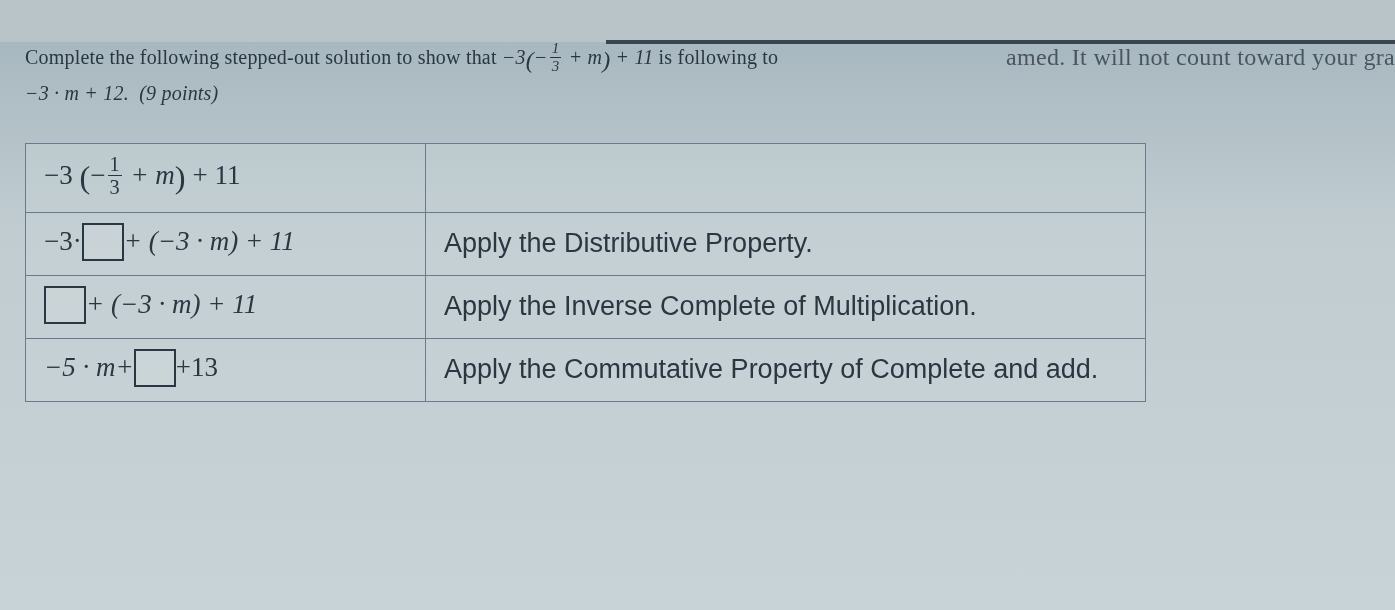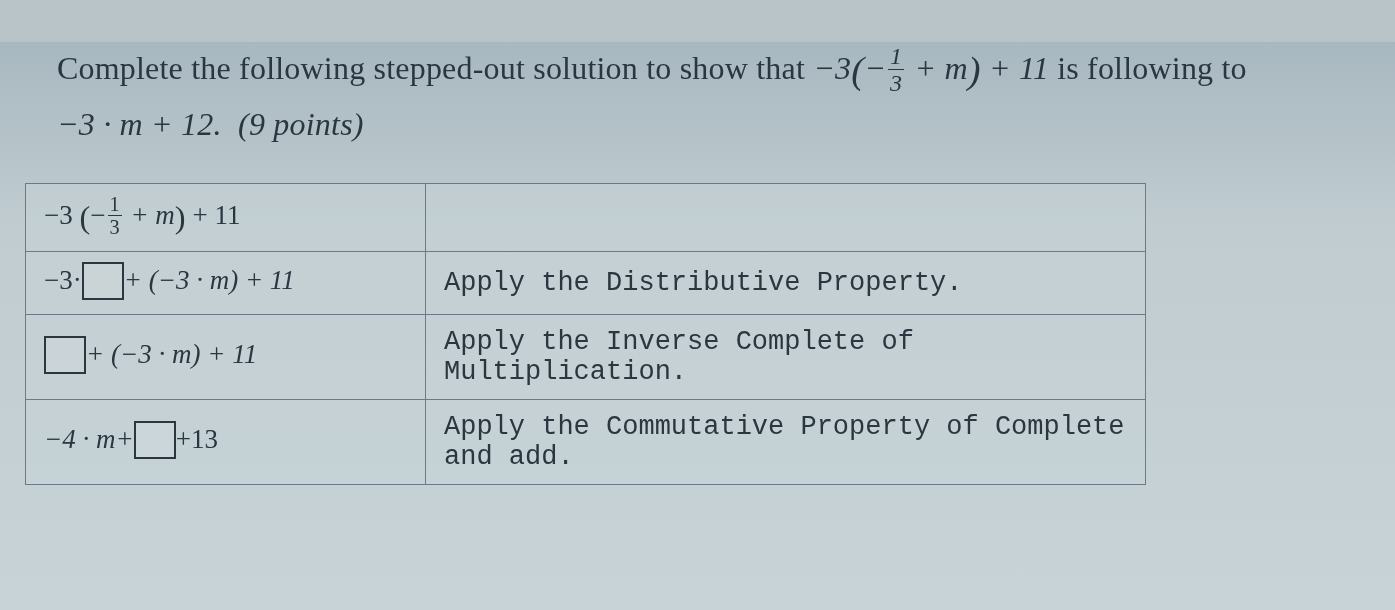--- a/index.html
+++ b/index.html
@@ -36,26 +36,25 @@
       content: "";
       position: absolute;
       top: -2px;
       left: -400px;
       right: -50px;
       height: 4px;
       background: #3a4550;
     }
     .problem-text {
       margin-top: 42px;
-      font-size: 32px;
+      font-size: 20px;
       color: #2a3640;
       line-height: 1.5;
       font-weight: 500;
       letter-spacing: 0.2px;
-      margin-left: 32px;
     }
     .inline-math {
       font-family: 'Times New Roman', serif;
       font-style: italic;
     }
     .points {
       font-style: italic;
     }
     .frac {
       display: inline-block;
@@ -91,21 +90,21 @@
     }
     .math-cell {
       font-family: 'Times New Roman', serif;
       width: 400px;
       white-space: nowrap;
     }
     .math-cell .var {
       font-style: italic;
     }
     .explain-cell {
-      font-family: Liberation Mono, monospace;
+      font-family: Liberation Sans, sans-serif;
       font-size: 26px;
       width: 720px;
     }
     .blank-box {
       display: inline-block;
       border: 2px solid #2a3640;
       width: 42px;
       height: 38px;
       vertical-align: middle;
       background: rgba(255,255,255,0.1);
@@ -115,20 +114,23 @@
     .big-paren {
       font-size: 1.2em;
       vertical-align: -4px;
     }
   </style>
 </head>
 <body>
 
 <div class="page-container">
 
+  <div class="top-banner">
+    <span>amed. It will not count toward your gra</span>
+  </div>
 
   <div class="problem-text">
     <span>Complete the following stepped-out solution to show that </span>
     <span class="inline-math">
       <span>−3</span><span class="big-paren">(</span>−<span class="frac"><span class="num">1</span><span class="den">3</span></span><span> + m</span><span class="big-paren">)</span><span> + 11</span>
     </span>
     <span> is following to</span>
     <br>
     <span class="inline-math">−3 · m + 12.</span>
     &nbsp;<span class="points">(9 points)</span>
@@ -159,21 +161,21 @@
       <td class="math-cell">
         <span class="blank-box"></span><span class="var">+ (−3 · m) + 11</span>
       </td>
       <td class="explain-cell">
         <span>Apply the Inverse Complete of Multiplication.</span>
       </td>
     </tr>
 
     <tr>
       <td class="math-cell">
-        <span class="var">−4 · m+</span><span class="blank-box"></span><span>+13</span>
+        <span class="var">−5 · m+</span><span class="blank-box"></span><span>+13</span>
       </td>
       <td class="explain-cell">
         <span>Apply the Commutative Property of Complete and add.</span>
       </td>
     </tr>
 
 
   </tbody>
     </table>
 

